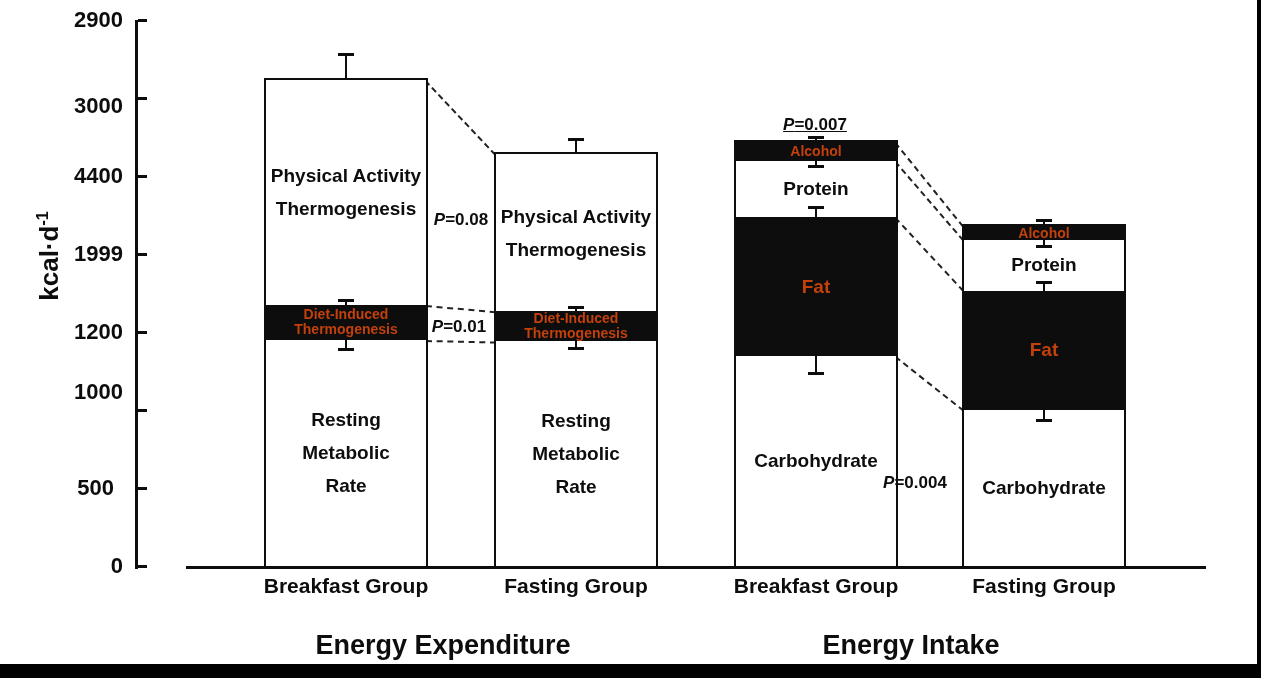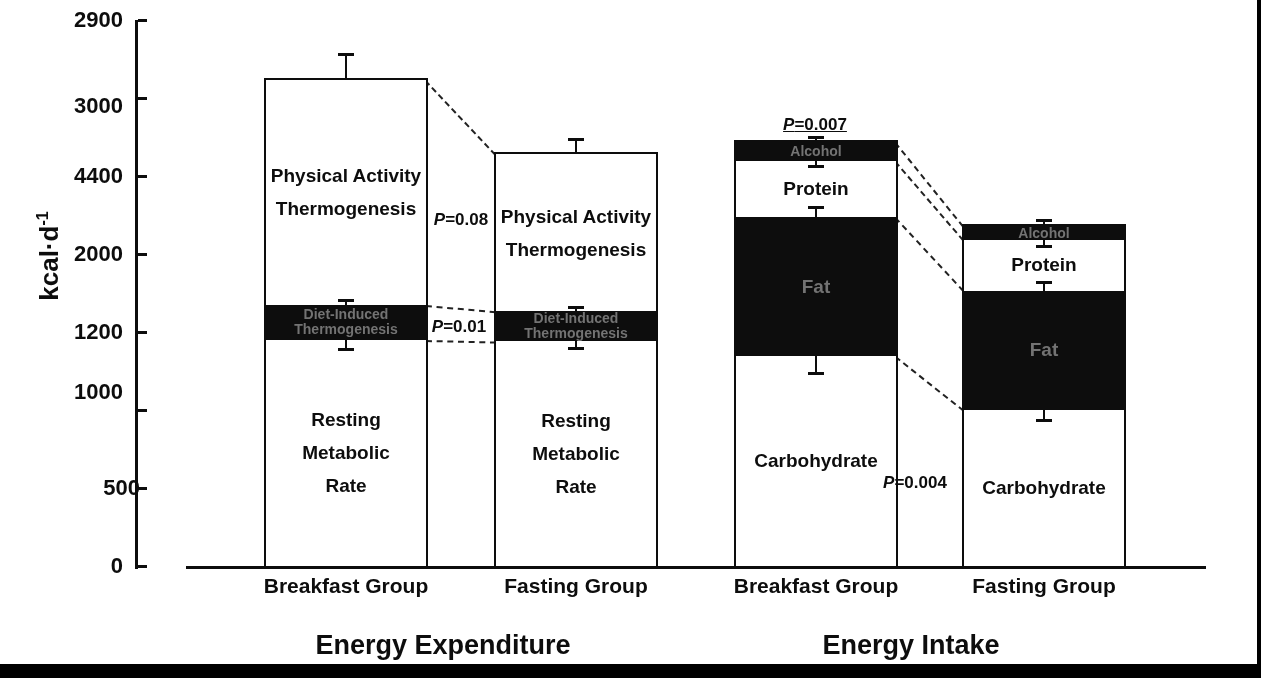--- a/index.html
+++ b/index.html
@@ -9,21 +9,21 @@
   .axis{position:absolute;background:#0d0d0d;}
   .ticklabel{position:absolute;font-weight:bold;font-size:22px;text-align:right;height:28px;line-height:28px;}
   .dash{position:absolute;height:0;border-top:2px dashed #222;transform-origin:0 0;}
   .seg{position:absolute;}
   .seg.black{background:#0d0d0d;}
   .seg.white{background:#ffffff;}
   .barframe{position:absolute;border:2px solid #0d0d0d;box-sizing:border-box;background:transparent;}
   .seglabel{position:absolute;text-align:center;font-weight:bold;}
   .seglabel.large{font-size:19px;}
   .seglabel.small{font-size:14px;}
-  .seglabel.onblack{color:#737373;}
+  .seglabel.onblack{color:#c2410c;}
   .catlabel{position:absolute;font-weight:bold;font-size:21px;text-align:center;height:26px;line-height:26px;}
   .grouptitle{position:absolute;font-weight:bold;font-size:27px;text-align:center;width:400px;height:34px;line-height:34px;}
   .pann{position:absolute;font-weight:bold;font-size:17px;text-align:center;height:22px;line-height:22px;}
   .pann i{font-style:italic;}
   .ytitle{position:absolute;left:-58px;top:236px;width:200px;height:40px;line-height:40px;
           text-align:center;font-weight:bold;font-size:26px;transform:rotate(-90deg);}
   .ytitle sup{font-size:62%;}
   .strip{position:absolute;background:#000;}
   .strip.right{right:0;top:0;width:4px;height:678px;}
   .strip.bottom{left:0;bottom:0;width:1261px;height:14px;}
@@ -33,27 +33,27 @@
 
 <div id="figure">
   <div id="plot">
     <div class="ytitle"><span>kcal·d</span><sup>-1</sup></div>
     <div class="grouptitle" style="left:711px;top:628px;">Energy Intake</div>
     <div class="grouptitle" style="left:243px;top:628px;">Energy Expenditure</div>
   <div class="axis" style="left: 135px; top: 20px; width: 3px; height: 549px;"></div>
       <div class="axis" style="left: 138px; top: 564.5px; width: 9px; height: 3px;"></div>
       <div class="ticklabel" style="left: 43px; top: 552px; width: 80px;">0</div>
       <div class="axis" style="left: 138px; top: 486.5px; width: 9px; height: 3px;"></div>
-      <div class="ticklabel" style="left: 60px; top: 474px; width: 80px;">500</div>
+      <div class="ticklabel" style="left: 34px; top: 474px; width: 80px;">500</div>
       <div class="axis" style="left: 138px; top: 408.5px; width: 9px; height: 3px;"></div>
       <div class="ticklabel" style="left: 43px; top: 378px; width: 80px;">1000</div>
       <div class="axis" style="left: 138px; top: 330.5px; width: 9px; height: 3px;"></div>
       <div class="ticklabel" style="left: 43px; top: 318px; width: 80px;">1200</div>
       <div class="axis" style="left: 138px; top: 252.5px; width: 9px; height: 3px;"></div>
-      <div class="ticklabel" style="left: 43px; top: 240px; width: 80px;">2000</div>
+      <div class="ticklabel" style="left: 43px; top: 240px; width: 80px;">1999</div>
       <div class="axis" style="left: 138px; top: 174.5px; width: 9px; height: 3px;"></div>
       <div class="ticklabel" style="left: 43px; top: 162px; width: 80px;">4400</div>
       <div class="axis" style="left: 138px; top: 96.5px; width: 9px; height: 3px;"></div>
       <div class="ticklabel" style="left: 43px; top: 84px; width: 80px; margin-top: 8px;">3000</div>
       <div class="axis" style="left: 138px; top: 18.5px; width: 9px; height: 3px;"></div>
       <div class="ticklabel" style="left: 43px; top: 6px; width: 80px;">2900</div>
       <div class="axis" style="left: 186px; top: 566px; width: 1020px; height: 3px;"></div>
       <div class="dash" style="left: 426px; top: 80.06px; width: 101.935px; transform: rotate(0.813843rad);"></div>
       <div class="dash" style="left: 426px; top: 304.7px; width: 70.2776px; transform: rotate(0.0889078rad);"></div>
       <div class="dash" style="left: 426px; top: 339.8px; width: 70.0174px; transform: rotate(0.022282rad);"></div>

